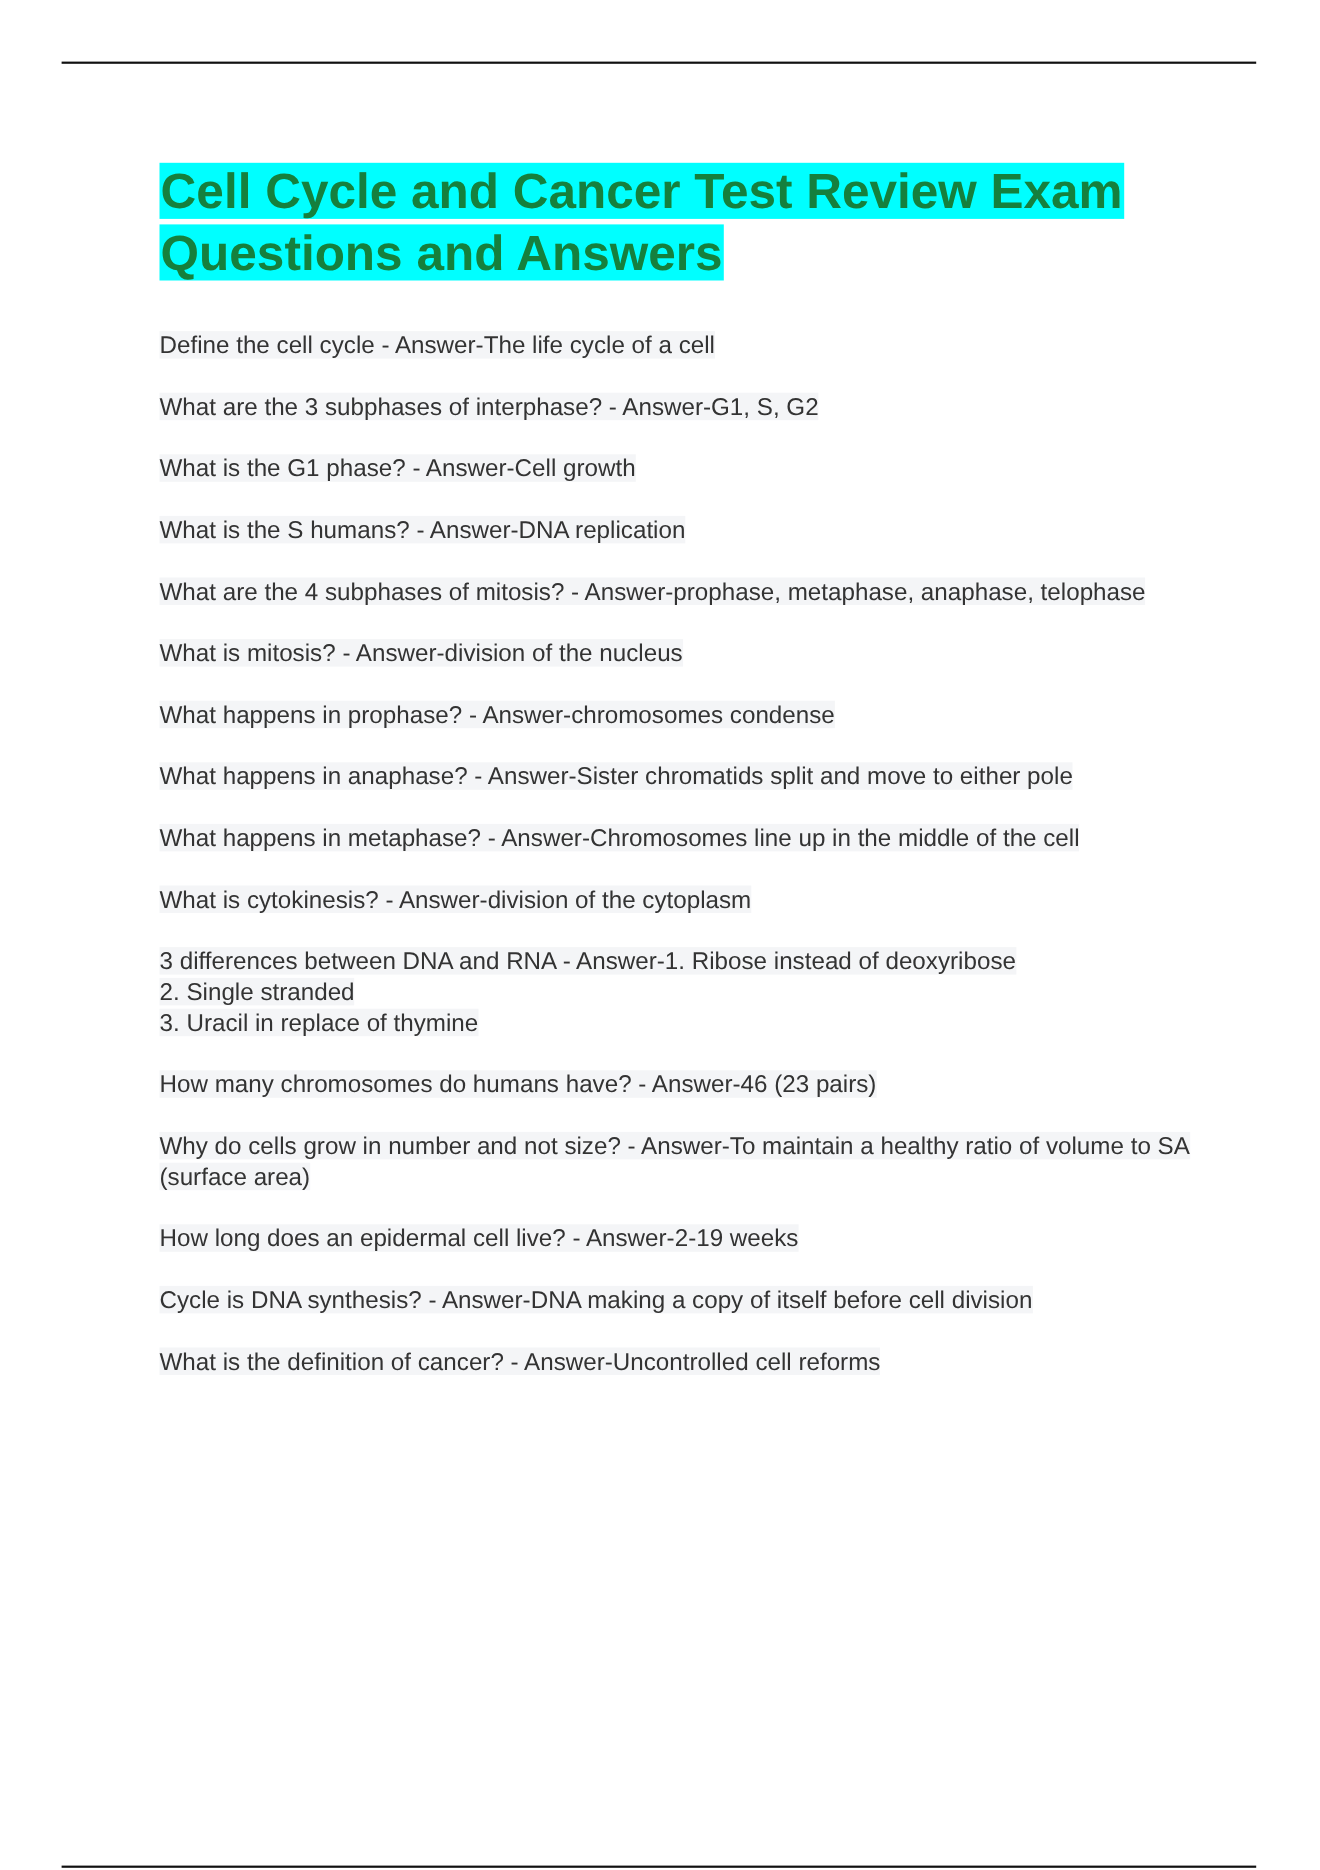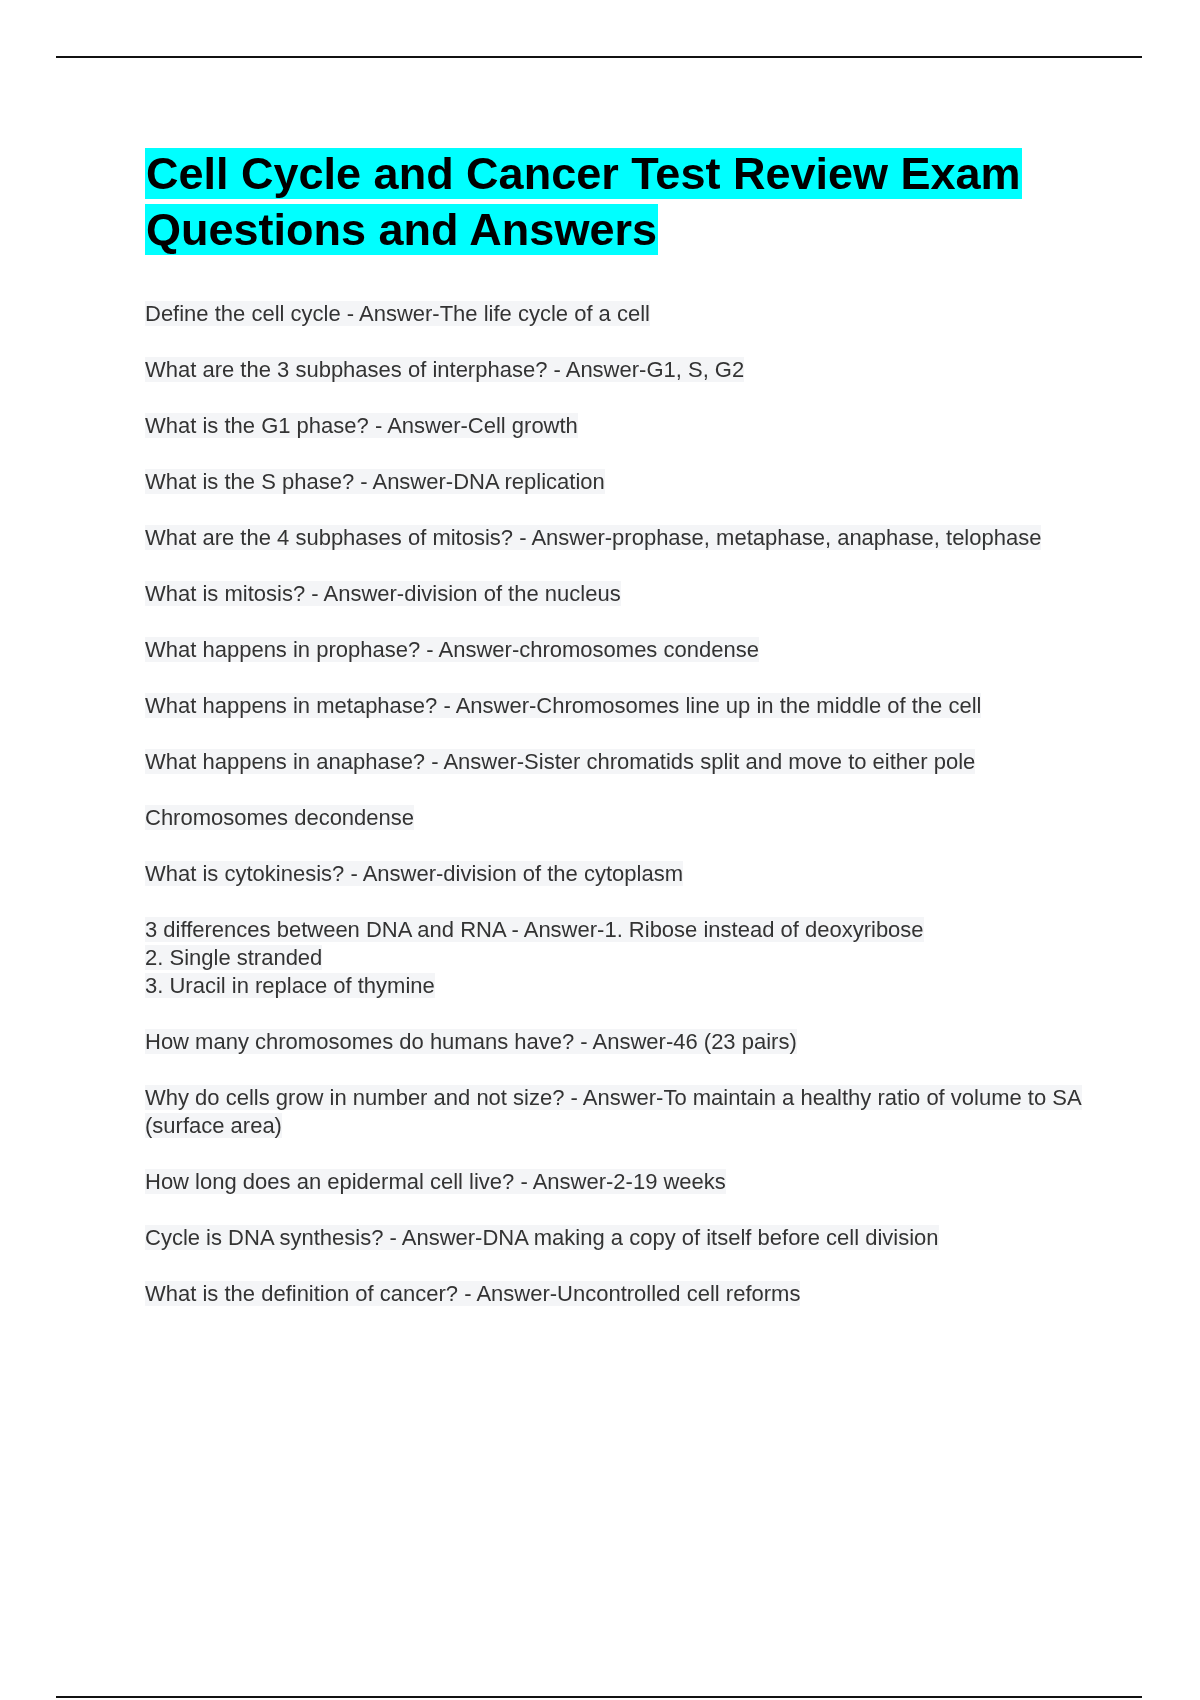--- a/index.html
+++ b/index.html
@@ -2,46 +2,46 @@
 <html><head>
   <meta charset="utf-8">
   <style>
     html, body { margin: 0; padding: 0; background: #ffffff; }
     body { width: 1200px; height: 1700px; position: relative; overflow: hidden;
            font-family: "Liberation Sans", sans-serif; }
     .rule { position: absolute; left: 56px; width: 1086px; height: 2px; background: #111; }
     .rule.top { top: 56px; }
     .rule.bottom { top: 1696px; }
     .content { position: absolute; left: 145px; top: 146px; width: 950px; }
-    .title { margin: 0; font-weight: bold; font-size: 45px; line-height: 56px; color: #000000; }
+    .title { margin: 0; font-weight: bold; font-size: 45px; line-height: 56px; color: #15803d; }
     .title span { background: #00ffff; padding: 0 1px; -webkit-box-decoration-break: clone; box-decoration-break: clone; }
     .qa-list { margin-top: 42px; }
     .qa { font-size: 22px; line-height: 28px; color: #333333; margin: 16px 0 28px 0; }
     .qa .ln { display: inline; background: #f4f5f7; -webkit-box-decoration-break: clone; box-decoration-break: clone; }
     .qa .extra { display: block; }
     .qa .extra span { background: #f4f5f7; }
   </style>
 </head>
 <body>
 
 <div class="rule top"></div>
 
 <div class="content">
   <h1 class="title"><span>Cell Cycle and Cancer Test Review Exam Questions and Answers</span></h1>
   <div class="qa-list" id="qa-list">
       <div class="qa"><span class="ln">Define the cell cycle - Answer-The life cycle of a cell</span></div>
       <div class="qa"><span class="ln">What are the 3 subphases of interphase? - Answer-G1, S, G2</span></div>
       <div class="qa"><span class="ln">What is the G1 phase? - Answer-Cell growth</span></div>
-      <div class="qa"><span class="ln">What is the S phase? - Answer-DNA replication</span></div>
+      <div class="qa"><span class="ln">What is the S humans? - Answer-DNA replication</span></div>
       <div class="qa"><span class="ln">What are the 4 subphases of mitosis? - Answer-prophase, metaphase, anaphase, telophase</span></div>
       <div class="qa"><span class="ln">What is mitosis? - Answer-division of the nucleus</span></div>
       <div class="qa"><span class="ln">What happens in prophase? - Answer-chromosomes condense</span></div>
+      <div class="qa"><span class="ln">What happens in anaphase? - Answer-Sister chromatids split and move to either pole</span></div>
       <div class="qa"><span class="ln">What happens in metaphase? - Answer-Chromosomes line up in the middle of the cell</span></div>
-      <div class="qa"><span class="ln">What happens in anaphase? - Answer-Sister chromatids split and move to either pole</span></div>
-      <div class="qa"><div class="extra"><span>Chromosomes decondense</span></div></div>
+      <div class="qa"></div>
       <div class="qa"><span class="ln">What is cytokinesis? - Answer-division of the cytoplasm</span></div>
       <div class="qa"><span class="ln">3 differences between DNA and RNA - Answer-1. Ribose instead of deoxyribose</span><div class="extra"><span>2. Single stranded</span></div><div class="extra"><span>3. Uracil in replace of thymine</span></div></div>
       <div class="qa"><span class="ln">How many chromosomes do humans have? - Answer-46 (23 pairs)</span></div>
       <div class="qa"><span class="ln">Why do cells grow in number and not size? - Answer-To maintain a healthy ratio of volume to SA (surface area)</span></div>
       <div class="qa"><span class="ln">How long does an epidermal cell live? - Answer-2-19 weeks</span></div>
       <div class="qa"><span class="ln">Cycle is DNA synthesis? - Answer-DNA making a copy of itself before cell division</span></div>
       <div class="qa"><span class="ln">What is the definition of cancer? - Answer-Uncontrolled cell reforms</span></div>
     </div>
 </div>
 

